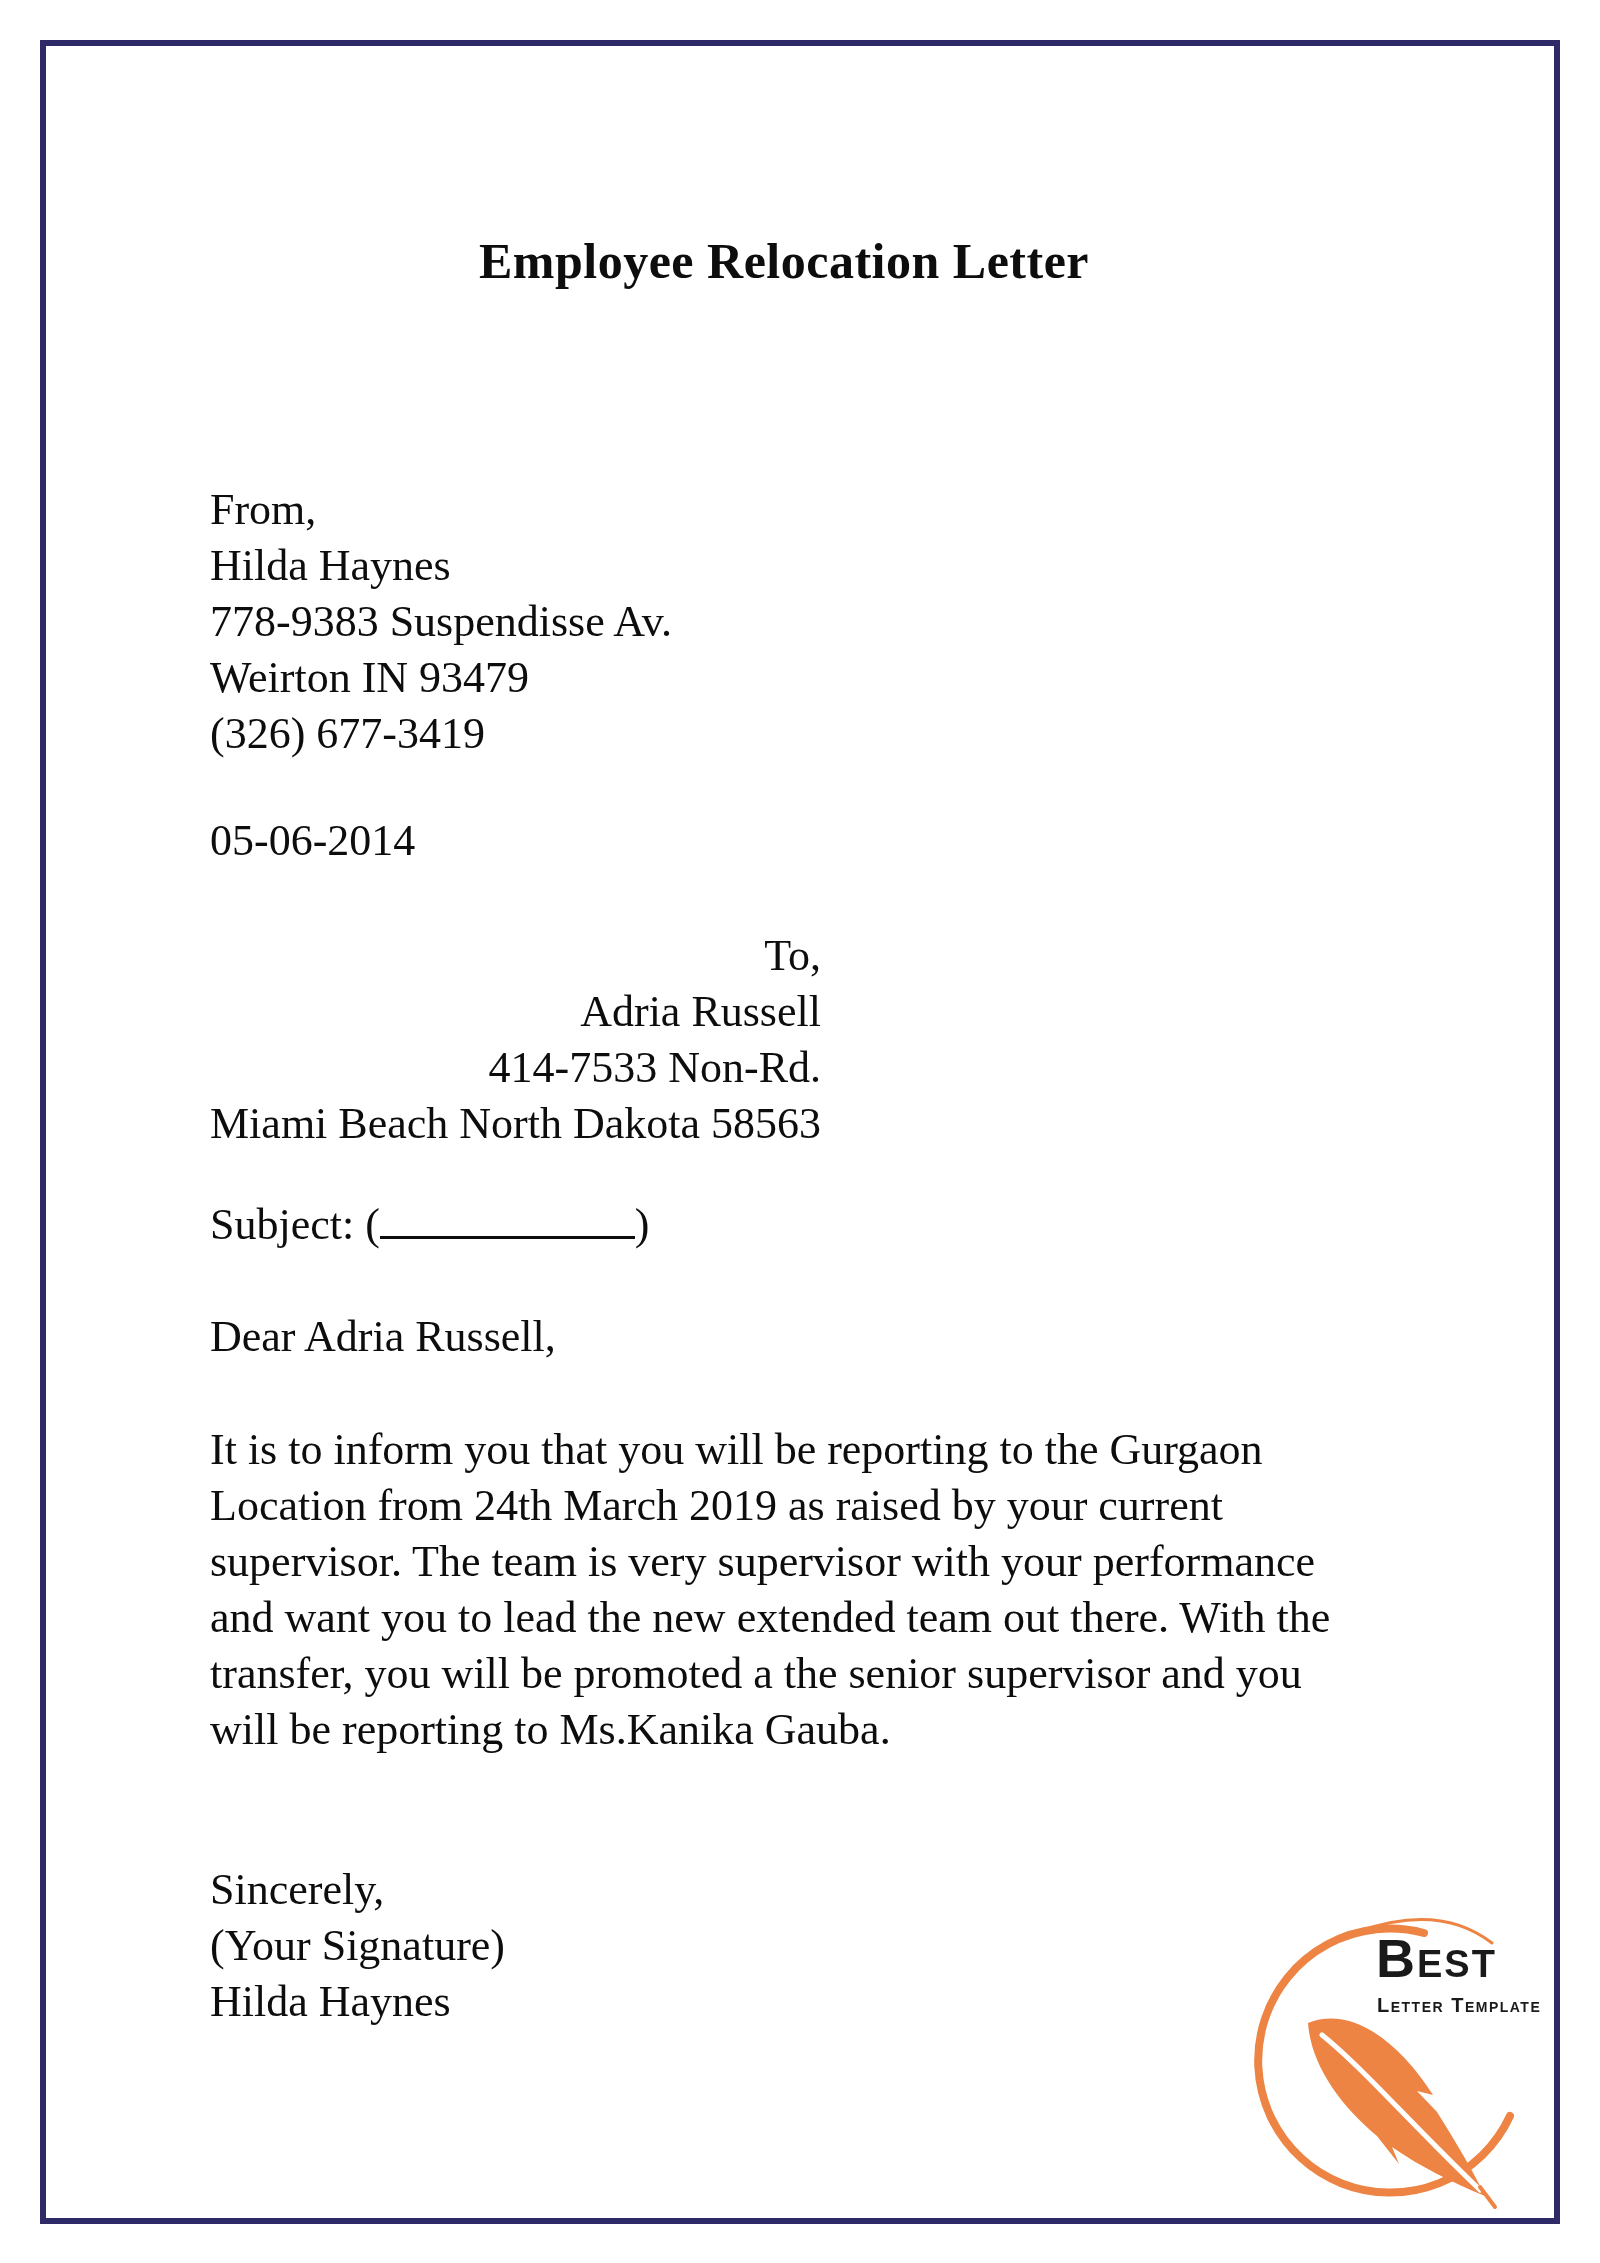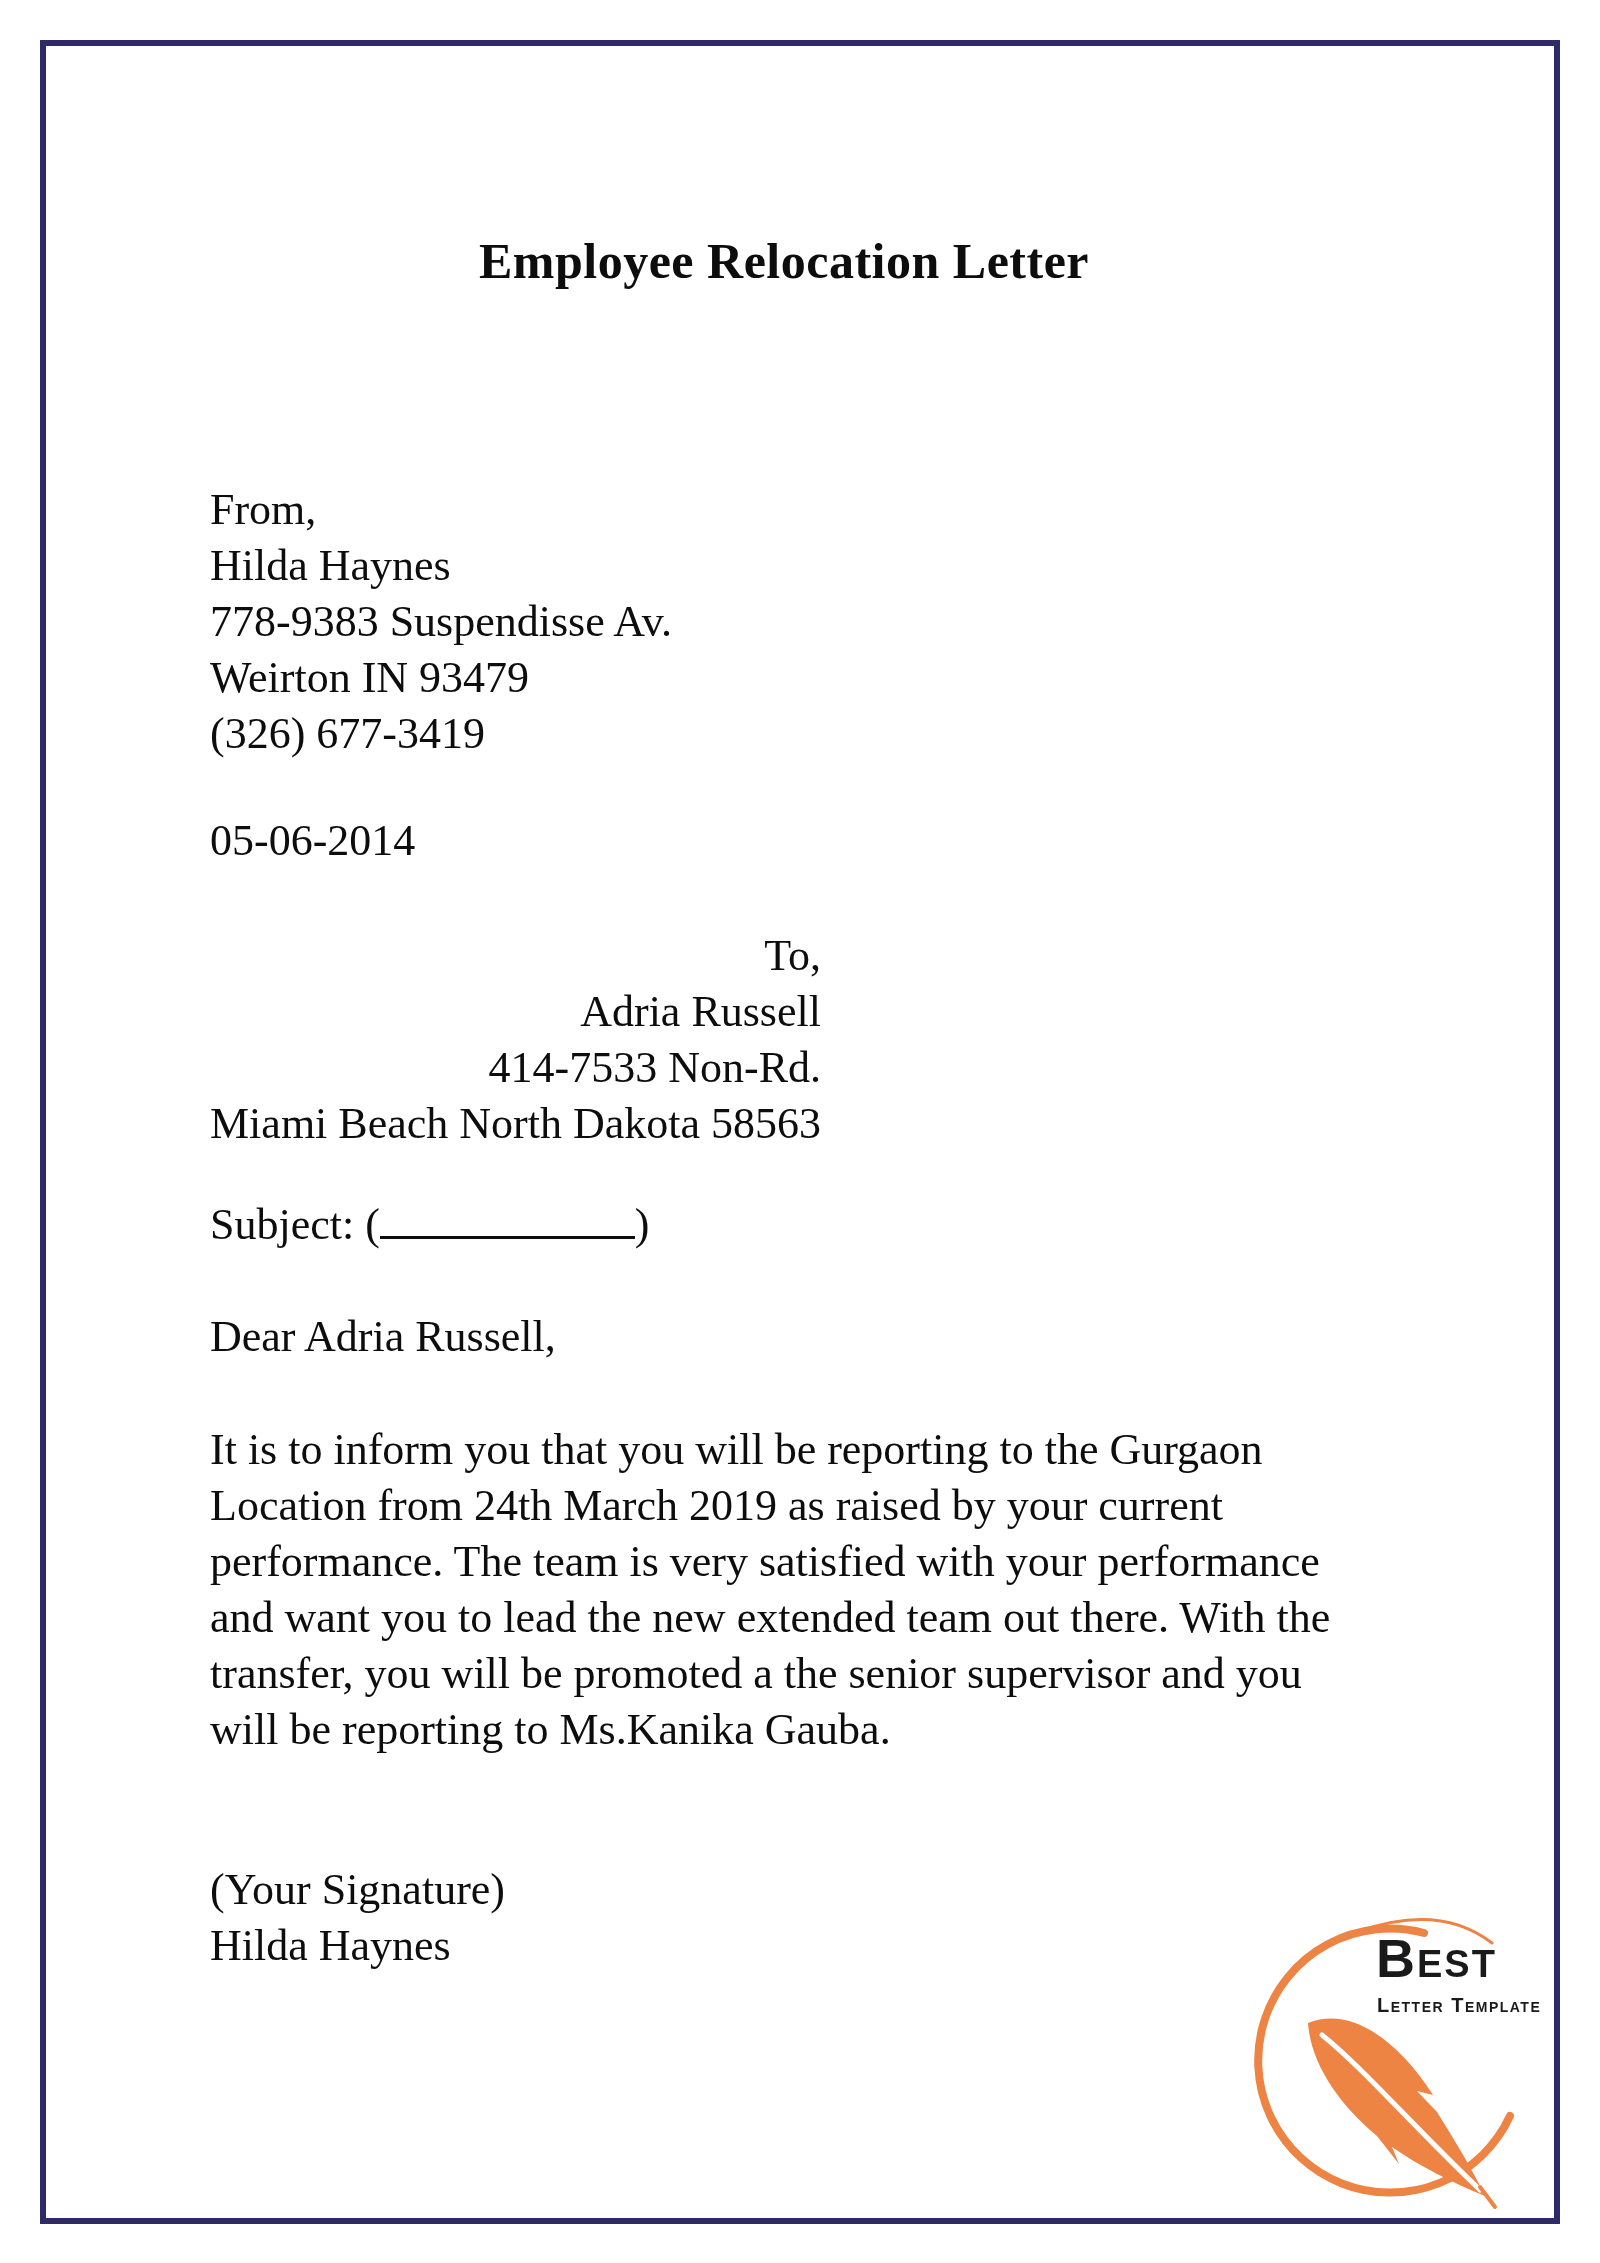--- a/index.html
+++ b/index.html
@@ -103,27 +103,28 @@
 
 <div class="tblock b-subject">
   <span>Subject: (</span><span class="blank-line"></span><span>)</span>
 </div>
 
 <div class="tblock b-dear">Dear Adria Russell,</div>
 
 <div class="tblock b-body">
   <div>It is to inform you that you will be reporting to the Gurgaon</div>
   <div>Location from 24th March 2019 as raised by your current</div>
-  <div>performance. The team is very satisfied with your performance</div>
+  <div>supervisor. The team is very supervisor with your performance</div>
   <div>and want you to lead the new extended team out there. With the</div>
   <div>transfer, you will be promoted a the senior supervisor and you</div>
   <div>will be reporting to Ms.Kanika Gauba.</div>
 </div>
 
 <div class="tblock b-closing">
+  <div>Sincerely,</div>
   <div>(Your Signature)</div>
   <div>Hilda Haynes</div>
 </div>
 
 <div class="logo">
   <svg width="320" height="320" viewBox="0 0 320 320">
 
     <path d="M 184 38 A 132 132 0 1 0 270 221" fill="none" stroke="#ED8444" stroke-width="8" stroke-linecap="round"></path>
 
     <path d="M 120 36 Q 200 8 252 48" fill="none" stroke="#ED8444" stroke-width="3" stroke-linecap="round"></path>

